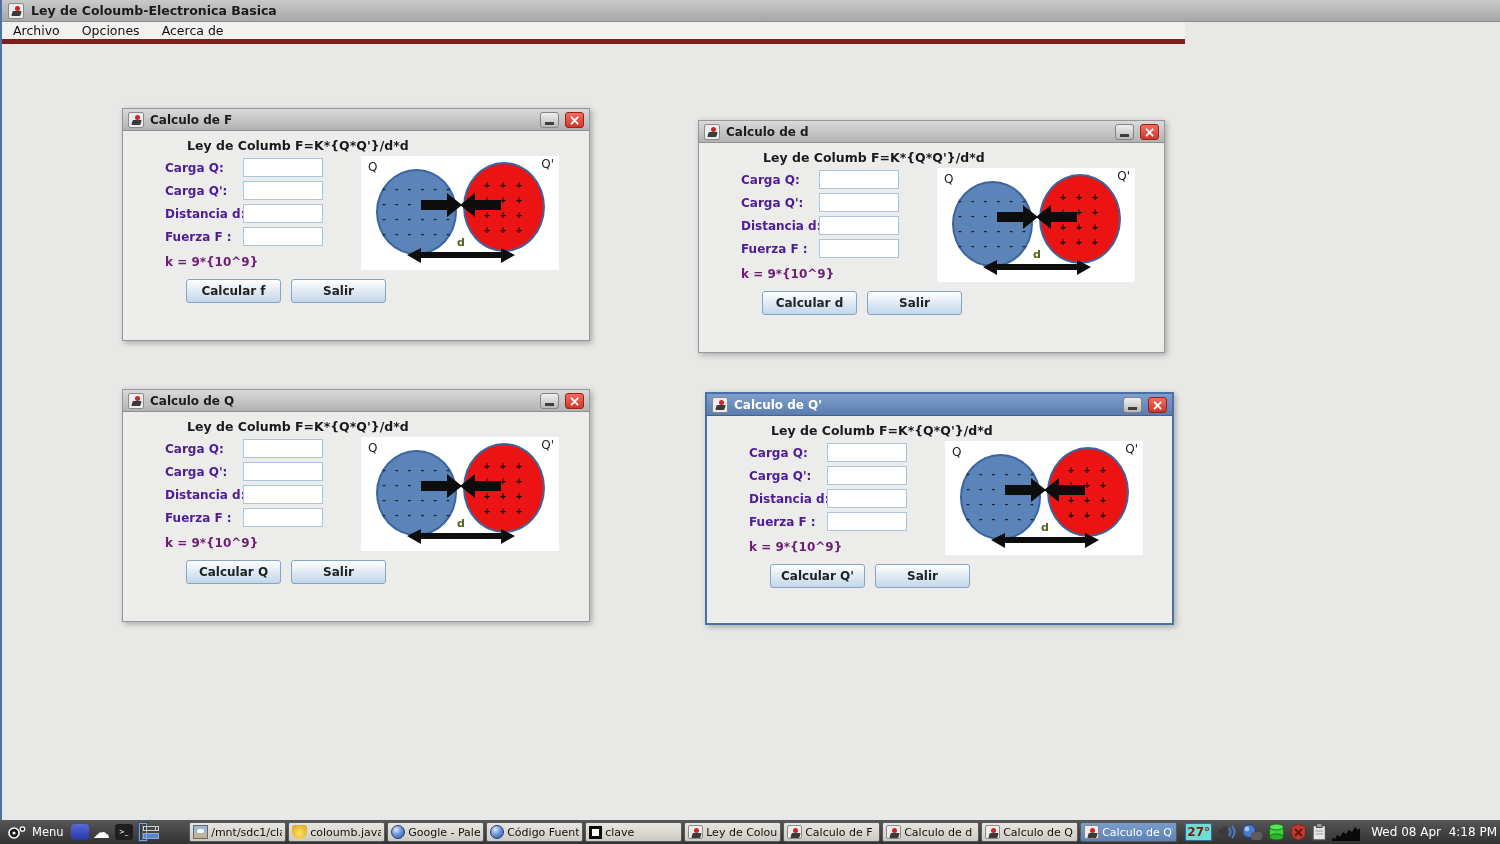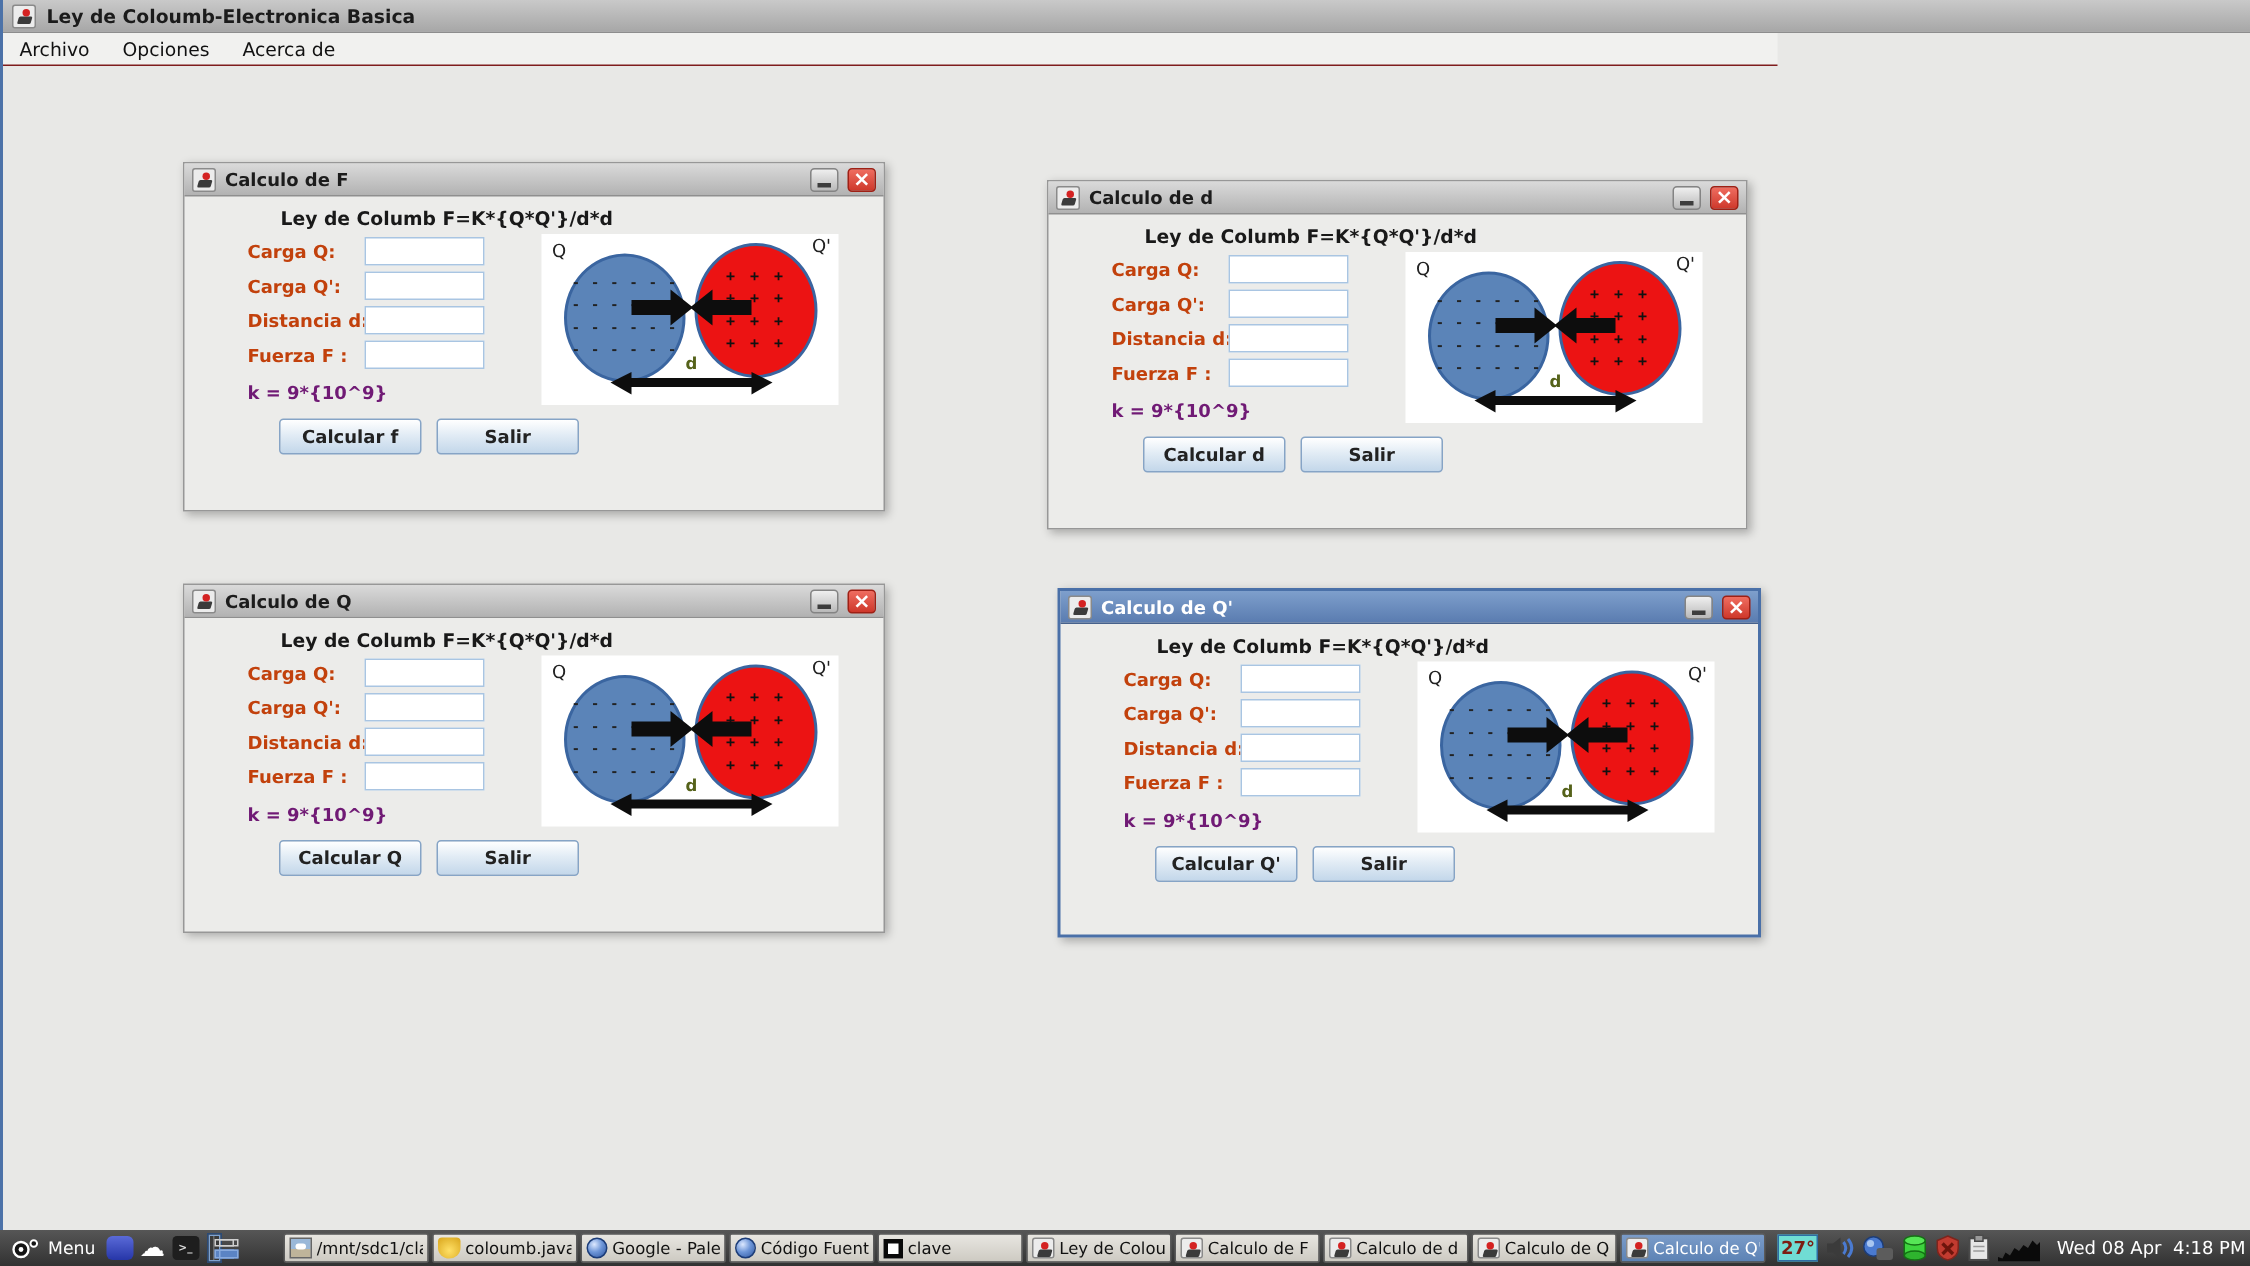--- a/index.html
+++ b/index.html
@@ -12,21 +12,21 @@
     background:linear-gradient(#c9c9c9,#a7a7a7); border-bottom:1px solid #8d8d8d;
     display:flex; align-items:center; padding-left:8px; gap:7px; z-index:40; }
   .main-title { font-size:12.5px; font-weight:bold; color:#1b1b1b; }
   .main-controls { position:absolute; right:5px; top:3px; display:flex; gap:5px; }
   .ctrl { width:19px; height:16px; border-radius:3px; display:flex; align-items:center; justify-content:center; cursor:default; }
   .ctrl-min, .ctrl-max { background:linear-gradient(#efefef,#b9b9b9); border:1px solid #848484; }
   .ctrl-min .bar { width:9px; height:3px; background:#3d3d3d; margin-top:8px; }
   .ctrl-max .box { width:9px; height:8px; border:2px solid #3d3d3d; }
   .ctrl-close { background:linear-gradient(#ef6d60,#ce382b); border:1px solid #9e2015; color:#fff; font-weight:bold; font-size:14px; line-height:1; }
   .menubar { position:absolute; left:0; top:22px; width:1185px; height:22px; background:#f1f1ef;
-    border-bottom:1px solid #7f1d1d; display:flex; align-items:center; padding-left:2px; z-index:40; }
+    border-bottom:5px solid #7f1d1d; display:flex; align-items:center; padding-left:2px; z-index:40; }
   .menu-item { font-size:12.5px; color:#111; padding:3px 11px; }
 
   .desktop { position:absolute; left:0; top:44px; width:1500px; height:776px; background:#e8e8e6; }
 
   
   .iframe { position:absolute; width:468px; height:233px; background:#ececea;
     border:1px solid #979797; box-shadow:2px 2px 6px rgba(0,0,0,.28); }
   #win-f  { left:122px; top:64px; }
   #win-d  { left:698px; top:76px; width:467px; }
   #win-q  { left:122px; top:345px; }
@@ -39,21 +39,21 @@
   .iframe-content { position:absolute; left:0; top:22px; right:0; bottom:0; }
 
   .java-icon { width:16px; height:16px; background:#ececec; border:1px solid #8a8a8a; border-radius:2px;
     position:relative; flex:none; display:inline-block; }
   .java-icon::before { content:""; position:absolute; left:3px; top:7px; width:9px; height:5px;
     background:#3b3b3b; border-radius:1px; transform:skewX(-16deg); }
   .java-icon::after { content:""; position:absolute; right:3px; top:2px; width:5px; height:5px;
     background:#d42222; border-radius:50%; }
 
   .formula { position:absolute; left:64px; top:7px; font-size:12.5px; font-weight:bold; color:#191919; }
-  .f-label { position:absolute; left:42px; font-size:12px; font-weight:bold; color:#c2410c; }
+  .f-label { position:absolute; left:42px; font-size:12px; font-weight:bold; color:#4c1d95; }
   .lr0{top:30px}.lr1{top:53px}.lr2{top:76px}.lr3{top:99px}
   .f-input { position:absolute; left:120px; width:80px; height:19px; background:#fff;
     border:1px solid #a9c5e2; font-size:12px; padding:0 3px; }
   .ir0{top:27px}.ir1{top:50px}.ir2{top:73px}.ir3{top:96px}
   .k-label { position:absolute; left:42px; top:124px; font-size:12px; font-weight:bold; color:#701a75; }
   .btn { position:absolute; top:148px; height:24px; border:1px solid #86a4c6; border-radius:3px;
     background:linear-gradient(#ffffff,#e2ecf5 45%,#c3d7ea); font-family:"DejaVu Sans",sans-serif;
     font-weight:bold; font-size:12px; color:#222; }
   .btn-calc { left:43px; width:95px;margin-left:20px; }
   .btn-salir { left:168px; width:95px; }

